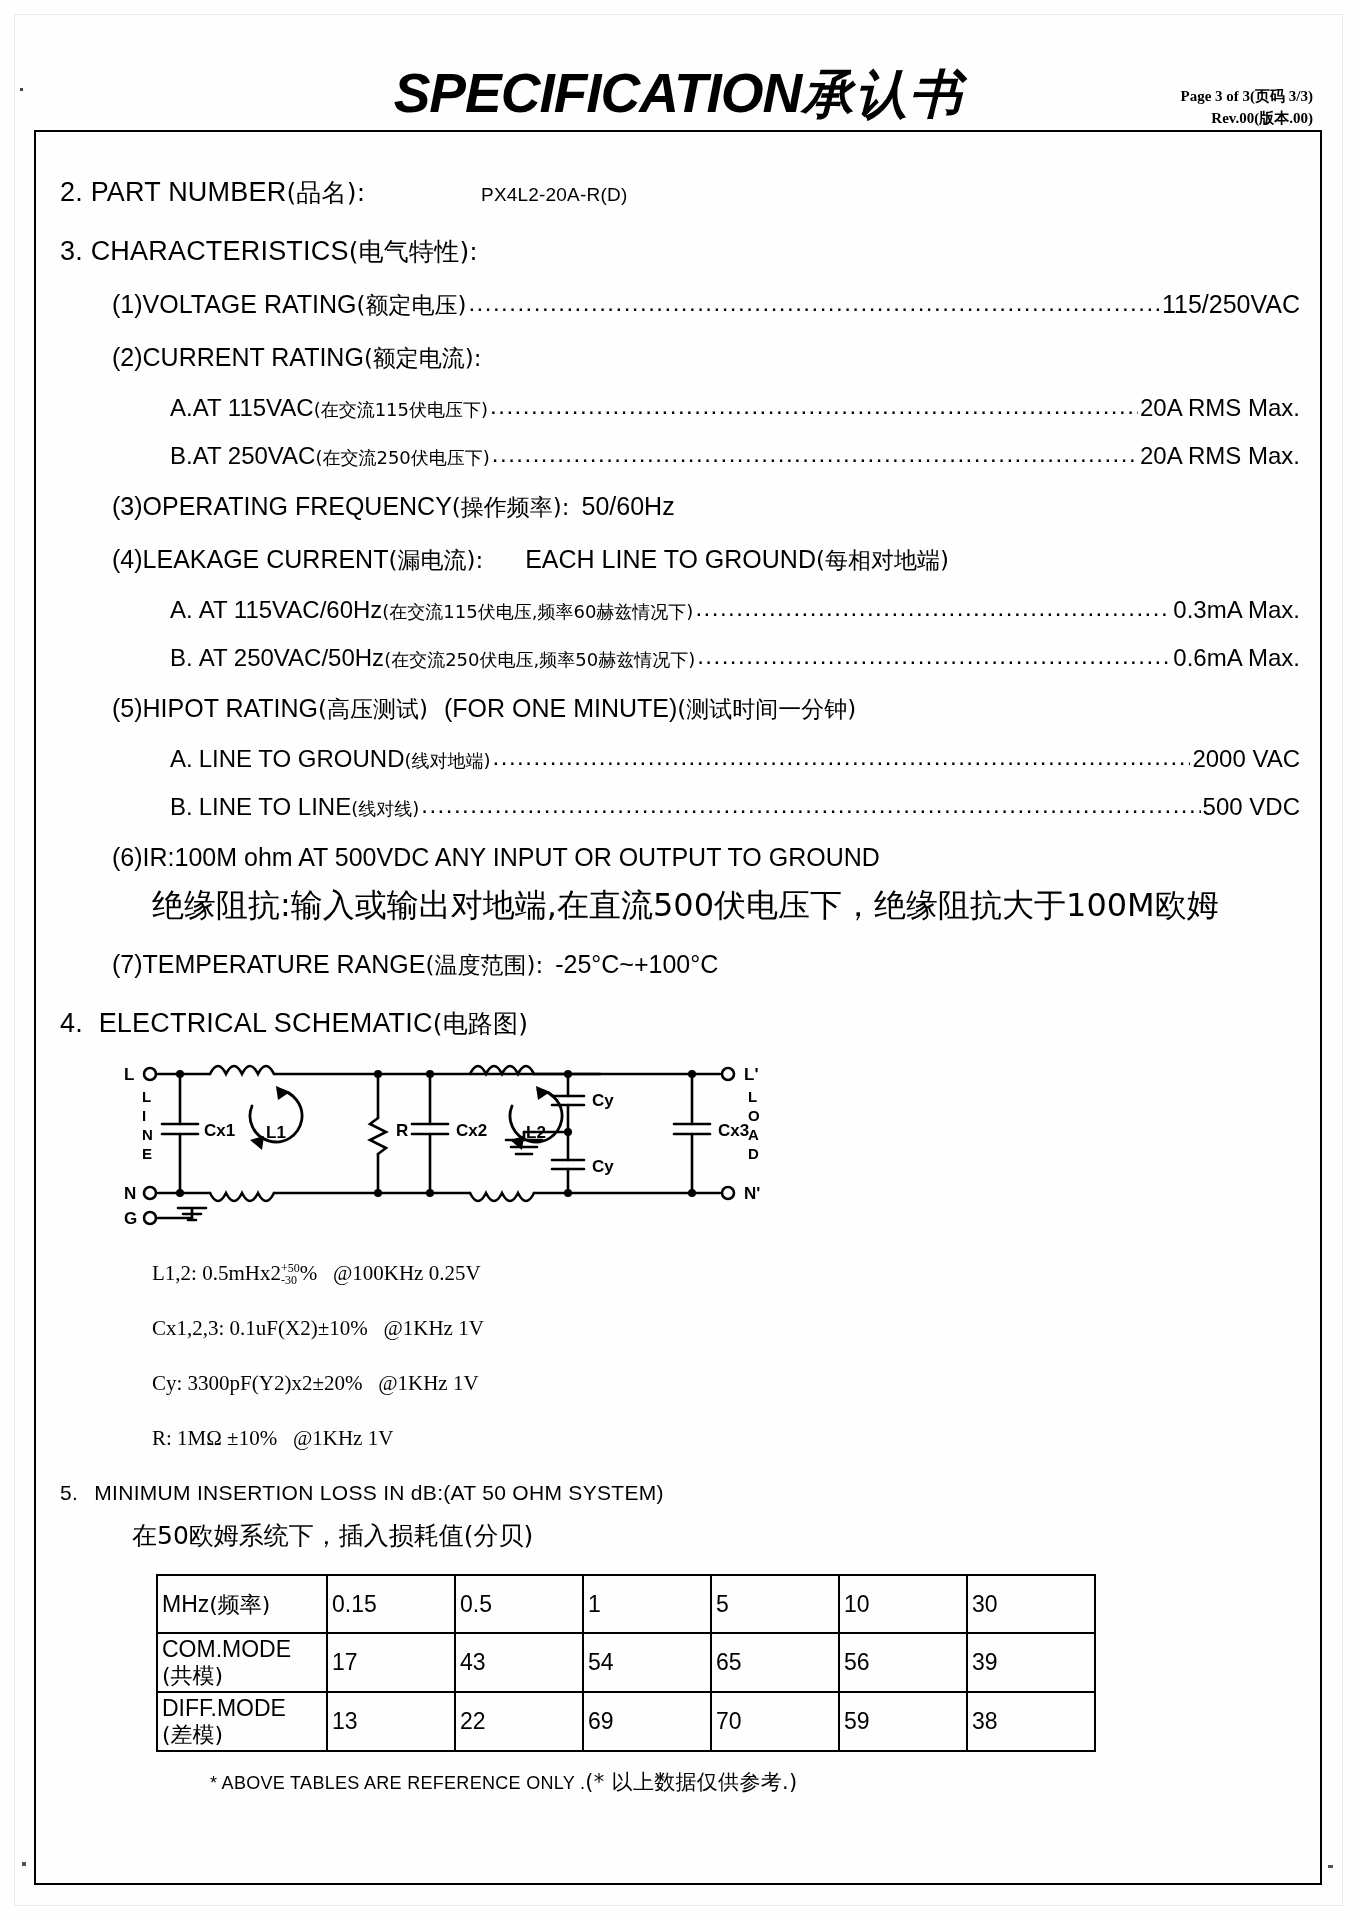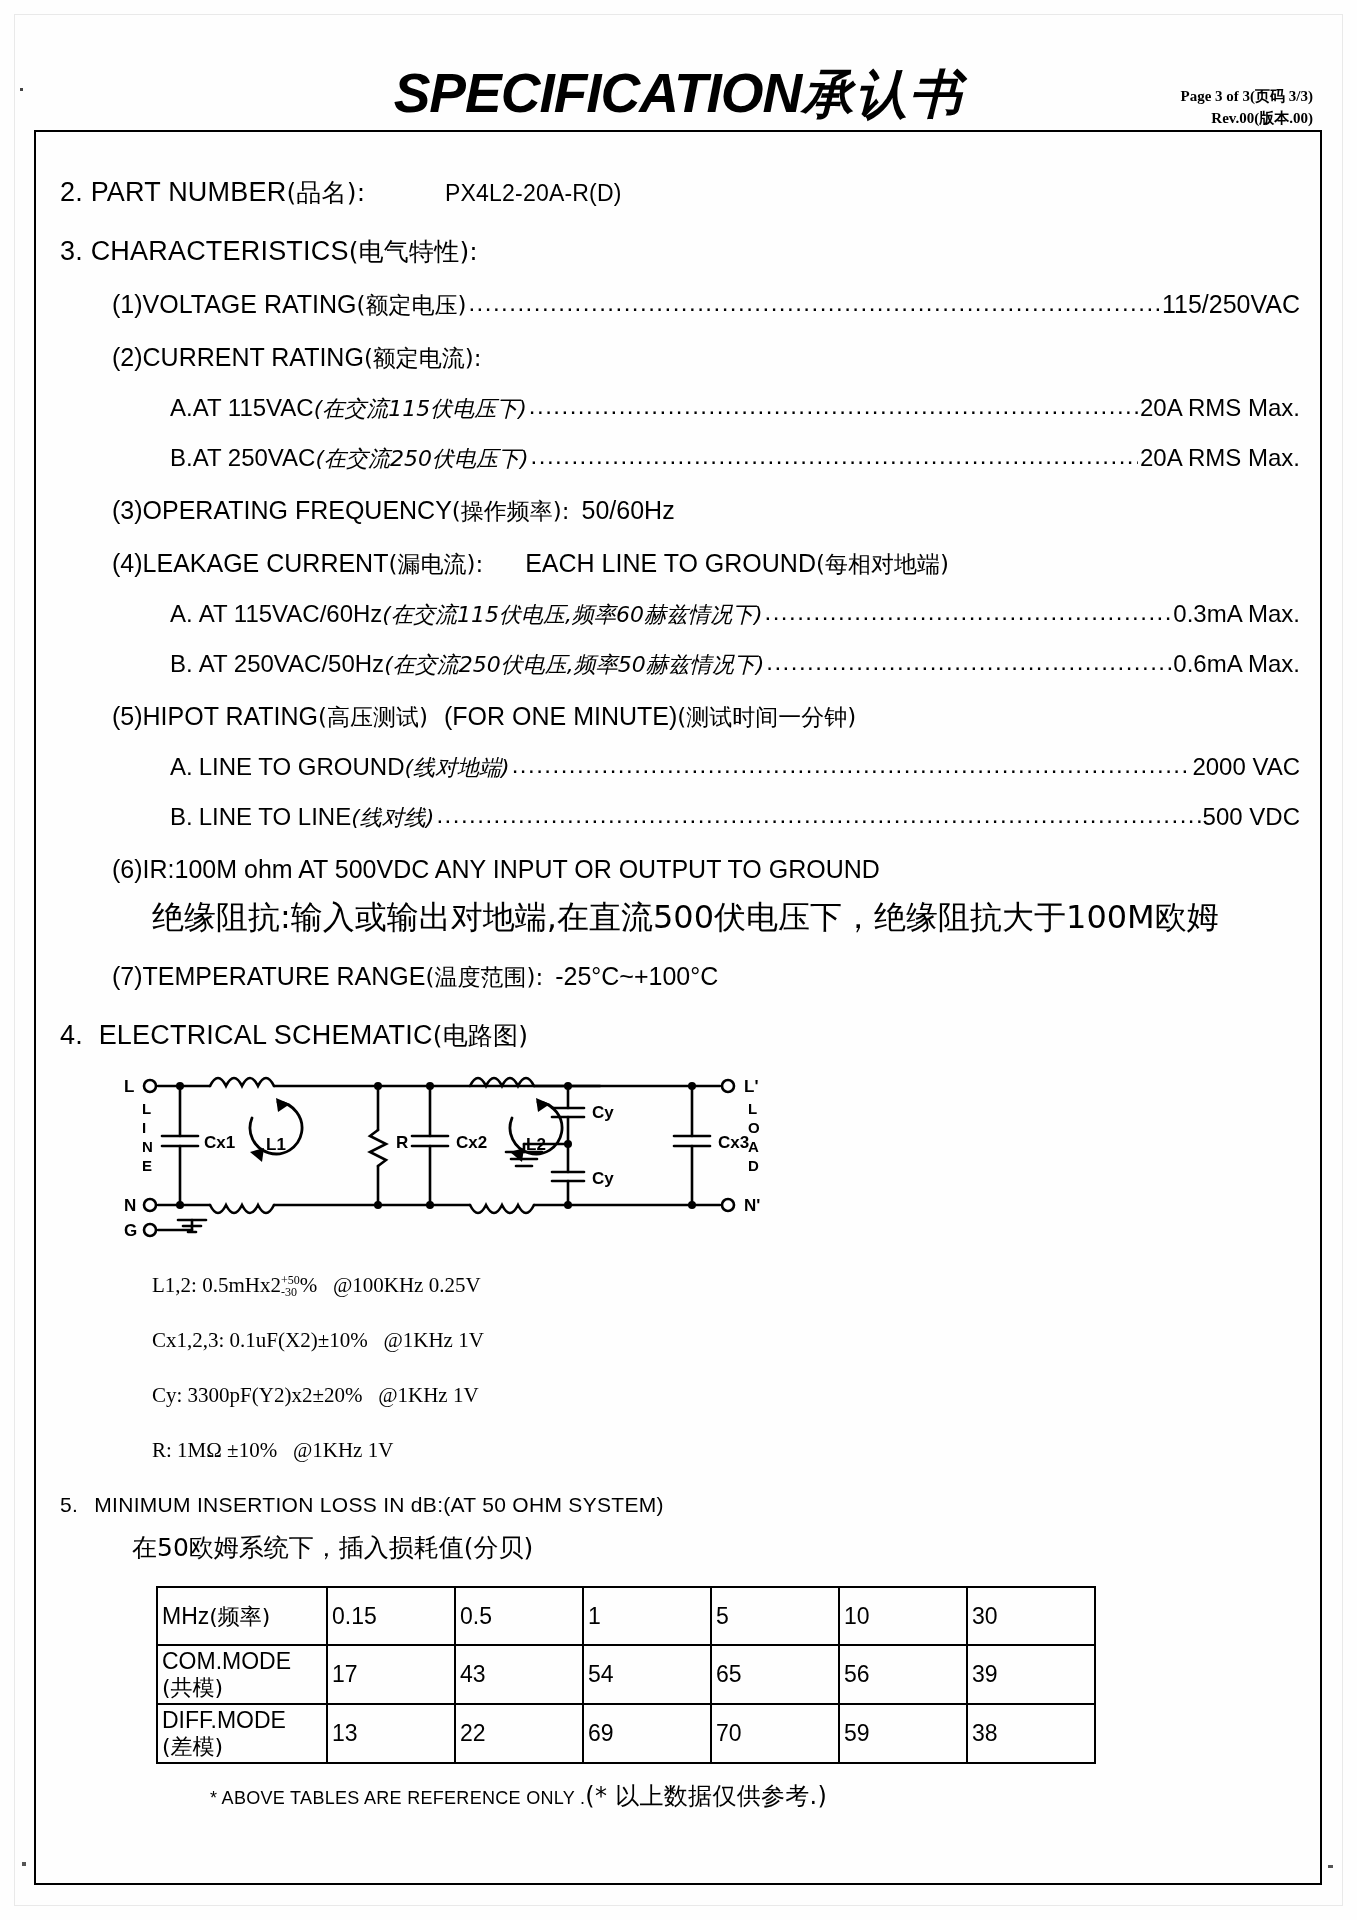--- a/index.html
+++ b/index.html
@@ -69,35 +69,35 @@
   .lvl2{
     font-size:25px;margin-top:22px;margin-left:52px;
     display:flex;align-items:baseline;white-space:nowrap;
   }
   .lvl3{
     font-size:24px;margin-top:20px;margin-left:110px;
     display:flex;align-items:baseline;white-space:nowrap;
   }
   .cn{font-family:"DejaVu Sans",sans-serif;}
   .lvl2 .cn{font-size:23px;}
-  .lvl3 .cn{font-size:22px;font-style:italic;}
+  .lvl3 .cn{font-size:18px;}
   .label{flex:0 0 auto;}
   .dots{
     flex:1 1 auto;
     overflow:hidden;
     white-space:nowrap;
     margin:0 2px;
     font-size:24px;
     letter-spacing:1.5px;
     position:relative;
     top:-2px;
   }
   .val{flex:0 0 auto;text-align:right;}
   .partnum{
-    display:inline-block;margin-left:72px;font-size:23px;
+    display:inline-block;margin-left:108px;font-size:19px;
   }
   .cn-line{
     font-family:"DejaVu Sans",sans-serif;
     font-size:32px;margin-top:12px;margin-left:92px;
   }
 
   
   .schematic-wrap{
     position:relative;margin-top:16px;margin-left:40px;
     width:760px;height:175px;
@@ -127,21 +127,21 @@
   }
   table.loss td.hdr{
     width:160px;font-weight:400;line-height:1.15;
   }
   table.loss td.num{width:118px;}
   .hdr .cn{font-family:"DejaVu Sans",sans-serif;font-size:22px;}
   .footnote{
     margin-top:16px;margin-left:150px;
     font-size:18px;letter-spacing:.3px;
   }
-  .footnote .cn{font-family:"DejaVu Sans",sans-serif;font-size:24px;}
+  .footnote .cn{font-family:"DejaVu Sans",sans-serif;font-size:21px;}
 </style>
 </head>
 <body>
 
 <div class="page">
 
   <div class="scan-edge"></div>
   <div class="mark-tl"></div>
   <div class="mark-bl"></div>
   <div class="mark-br"></div>

